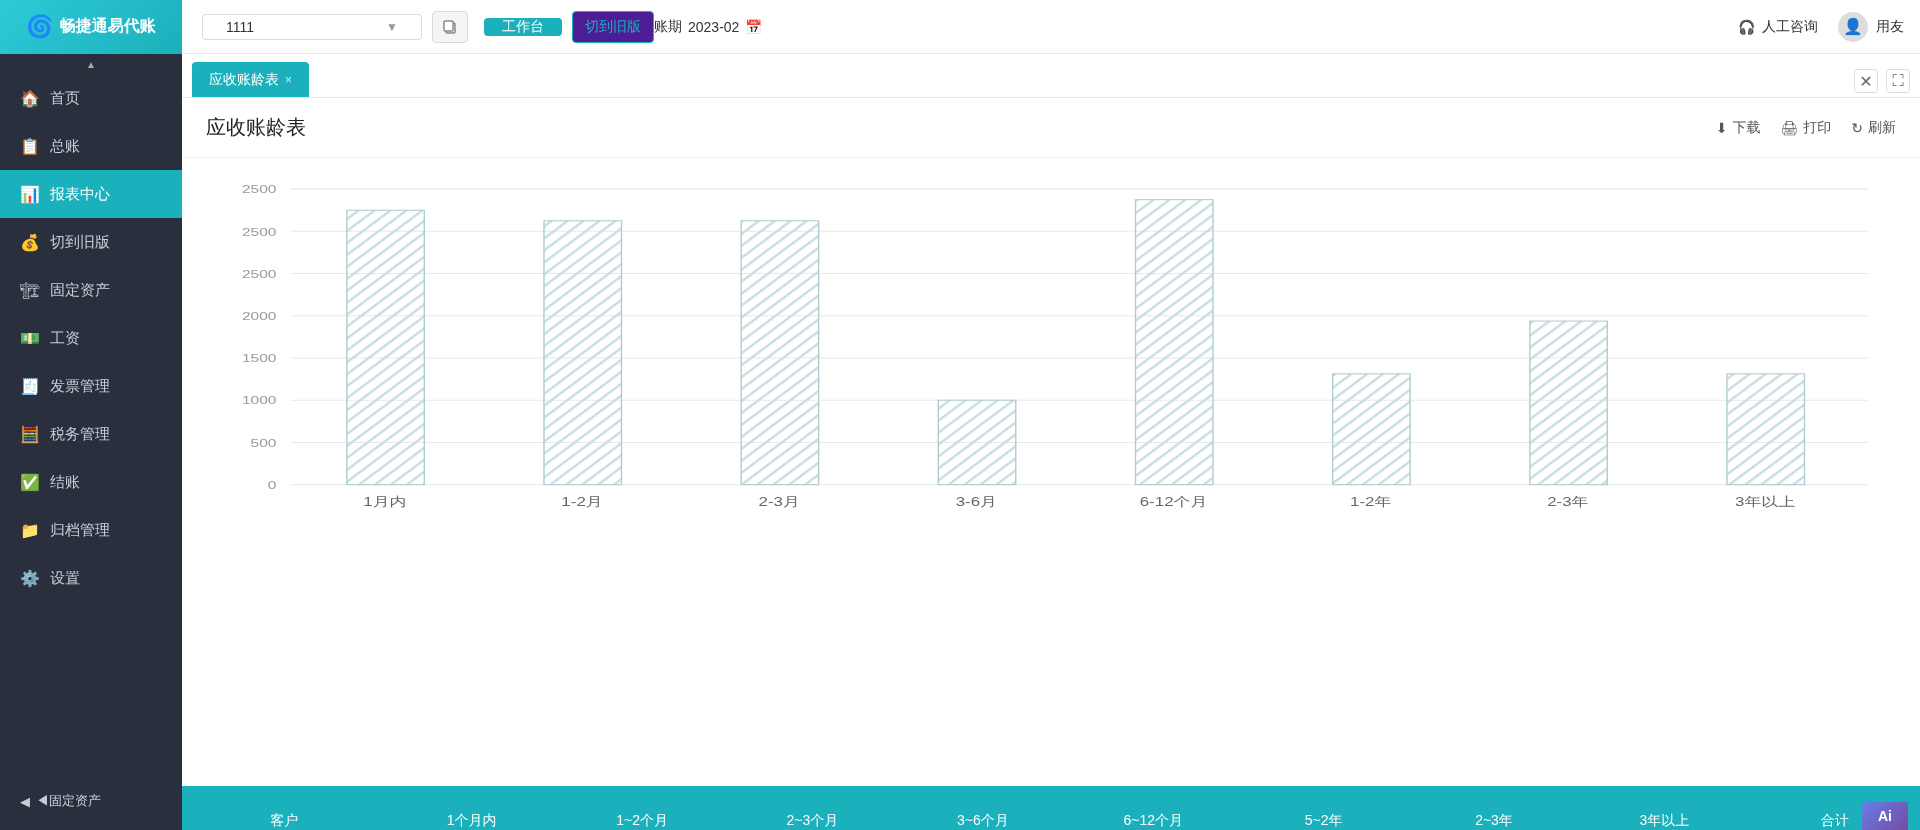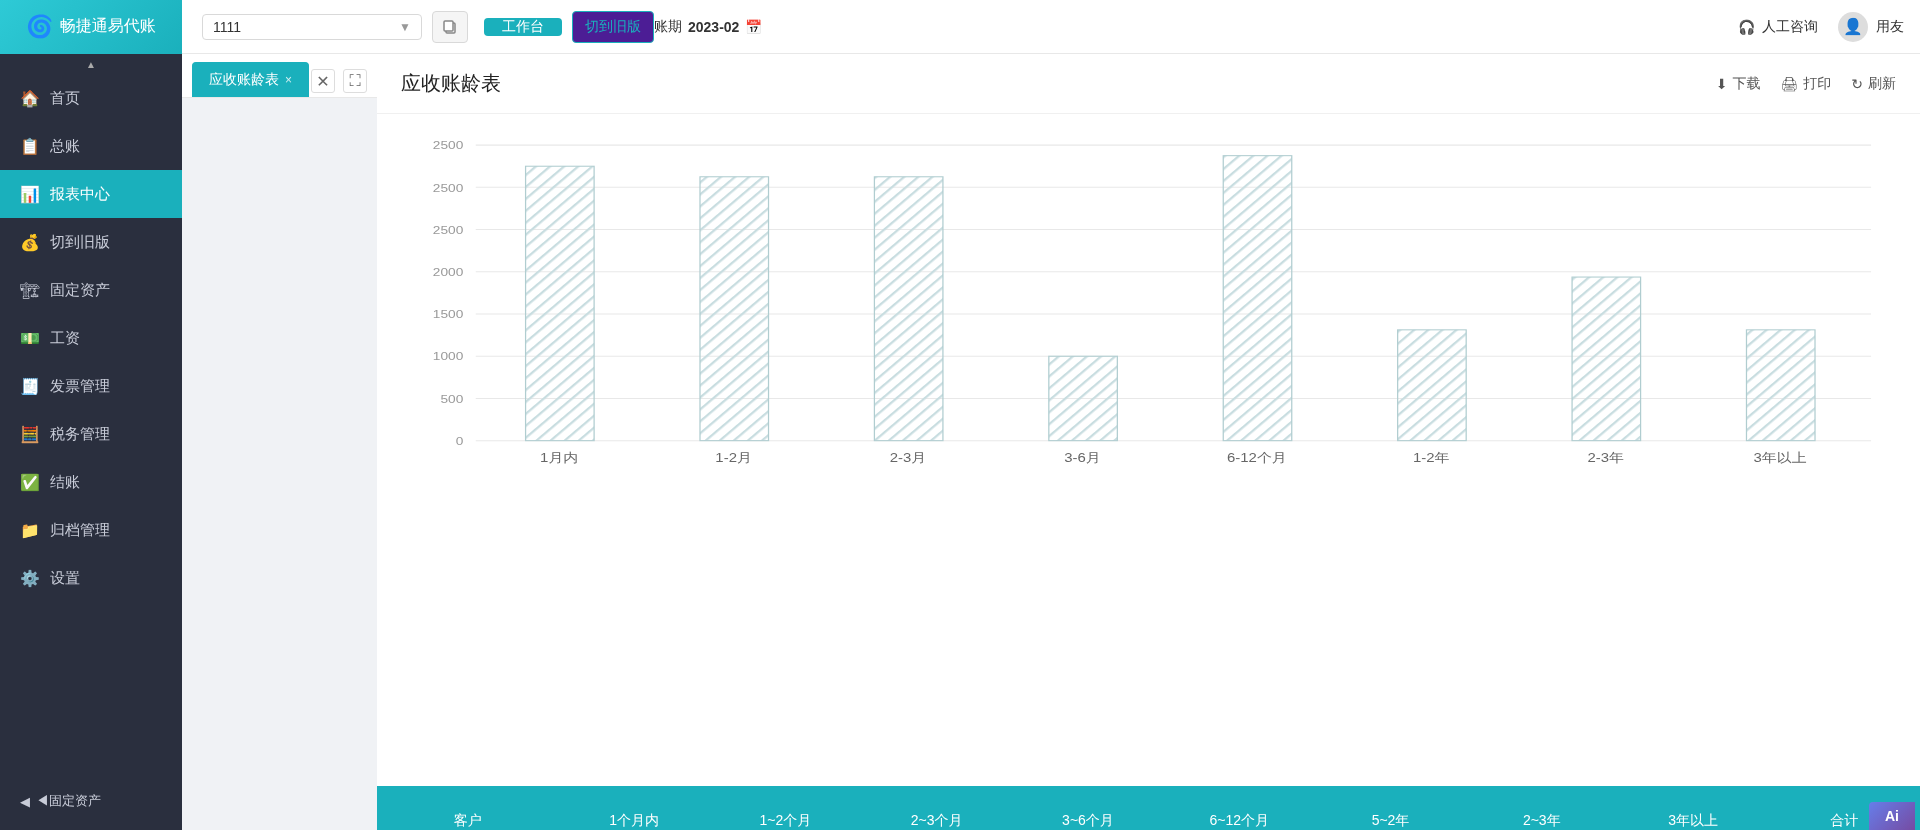--- a/index.html
+++ b/index.html
@@ -21,29 +21,29 @@
       height: 54px;
       display: flex;
       align-items: center;
       justify-content: center;
       flex-shrink: 0;
       margin-left: -16px;
     }
     .logo-text {
       color: #fff;
       font-size: 16px;
-      font-weight: normal;
+      font-weight: bold;
     }
     .company-selector {
       display: flex;
       align-items: center;
       margin-left: 20px;
       border: 1px solid #d9d9d9;
       border-radius: 4px;
-      padding: 4px 10px;
+      padding: 4px 23px;
       min-width: 220px;
       cursor: pointer;
       background: #fff;
     }
     .company-name {
       font-size: 14px;
       color: #333;
       flex: 1;
     }
     .company-arrow {
@@ -85,21 +85,21 @@
       cursor: pointer;
       margin-left: 10px;
     }
     .period-area {
       display: flex;
       align-items: center;
       font-size: 14px;
       color: #333;
     }
     .period-label { margin-right: 6px; }
-    .period-value { color: #333; font-weight: 700; }
+    .period-value { color: #333; font-weight: 400; }
     .calendar-icon { margin-left: 6px; color: #666; cursor: pointer; }
     .header-right {
       margin-left: auto;
       display: flex;
       align-items: center;
       gap: 20px;
     }
     .consult-btn {
       display: flex;
       align-items: center;
@@ -189,21 +189,21 @@
       color: #c8ccd8;
       font-size: 13px;
       cursor: pointer;
       gap: 6px;
     }
 
     
     .content-area {
       flex: 1;
       display: flex;
-      flex-direction: row;
+      flex-direction: column;
       overflow: hidden;
       background: #f0f2f5;
     }
 
     
     .tab-bar {
       height: 44px;
       background: #fff;
       display: flex;
       align-items: flex-end;
@@ -329,21 +329,21 @@
       font-weight: 500;
     }
     .table-col:first-child {
       flex: 1.2;
     }
 
     
     .ai-badge {
       position: fixed;
       bottom: 0;
-      right: 5px;
+      right: 12px;
       background: linear-gradient(135deg, #667eea, #764ba2);
       color: #fff;
       padding: 6px 16px;
       font-size: 14px;
       font-weight: bold;
       border-radius: 4px 0 0 0;
     }
   </style>
 </head>
 <body>

